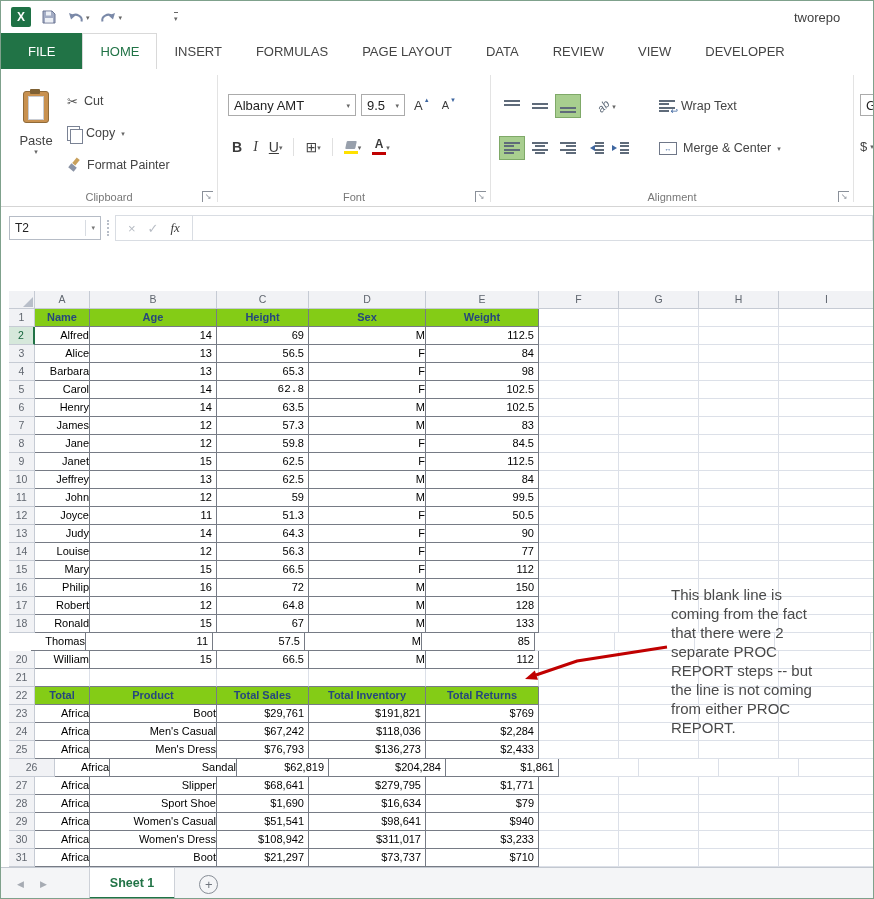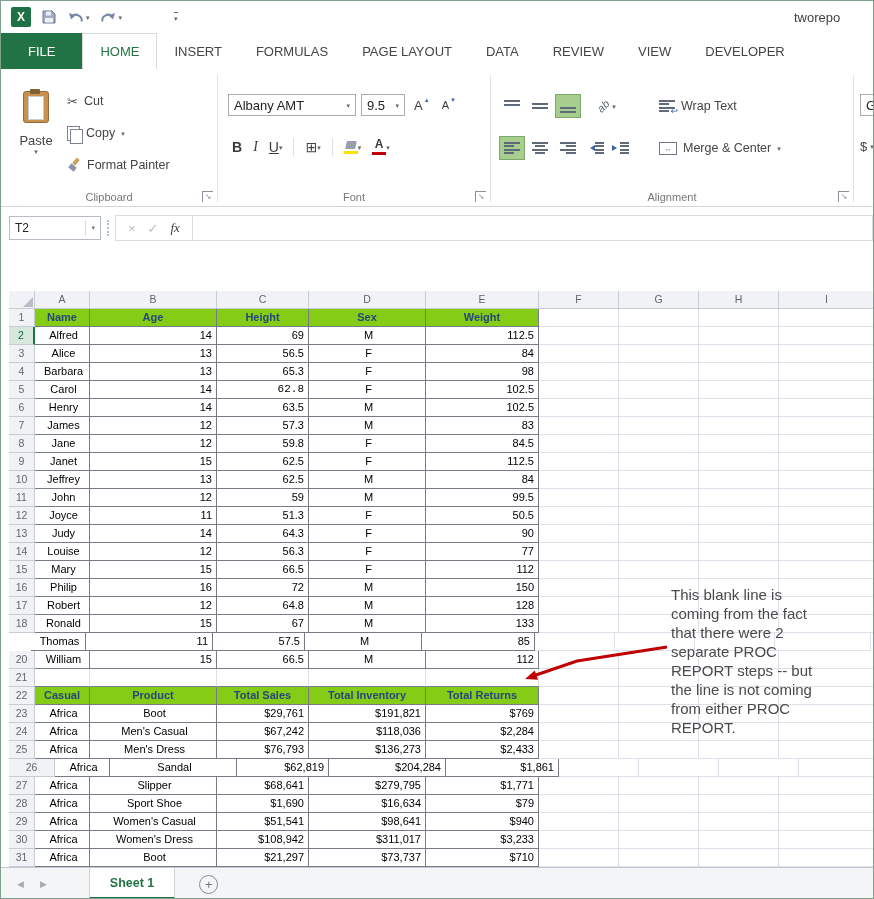--- a/index.html
+++ b/index.html
@@ -130,21 +130,21 @@
   .row-hdr.sel{background:#D6E8DB;color:#14653C;border-right:2px solid #217346;}
   .corner{position:relative;}
   .corner::after{content:"";position:absolute;right:1px;bottom:1px;border-left:10px solid transparent;
                  border-bottom:10px solid #B8BEC9;}
   .cell{flex:none;box-sizing:border-box;border-right:1px solid #DCE0E8;border-bottom:1px solid #DCE0E8;
         line-height:17px;color:#000;overflow:hidden;white-space:nowrap;}
   .cell.th{background:#84cc16;color:#26477D;font-weight:bold;text-align:center;
            border-right-color:#767B85;border-bottom-color:#767B85;}
   .cell.td{border-right-color:#767B85;border-bottom-color:#767B85;}
   .cell.above-tbl{border-bottom-color:#767B85;}
-  .a-left{padding-left:3px;text-align:center;}
+  .a-left{padding-left:3px;text-align:right;}
   .a-right{padding-right:4px;text-align:right;}
 
   
   .sheetbar{position:absolute;top:866px;left:0;right:0;height:33px;background:#F4F5F7;
             border-top:1px solid #C3C8D0;display:flex;align-items:stretch;box-sizing:border-box;}
   .nav{display:flex;align-items:center;padding:0 8px;color:#A6ABB3;font-size:9px;}
   .nav.first{margin-left:8px;}
   .sheettab{margin-left:34px;padding:0 20px;display:flex;align-items:center;background:#fff;
             border-left:1px solid #CDD1D8;border-right:1px solid #CDD1D8;border-bottom:3px solid #217346;
             color:#217346;font-weight:bold;font-size:12.5px;box-sizing:border-box;}
@@ -664,21 +664,21 @@
         <div class="cell above-tbl" style="width: 92px;"></div>
         <div class="cell above-tbl" style="width: 117px;"></div>
         <div class="cell above-tbl" style="width: 113px;"></div>
         <div class="cell" style="width: 80px;"></div>
         <div class="cell" style="width: 80px;"></div>
         <div class="cell" style="width: 80px;"></div>
         <div class="cell" style="width: 96px;"></div>
       </div>
       <div class="grid-row">
         <div class="cell-hdr row-hdr" style="width: 26px;">22</div>
-        <div class="cell th" style="width: 55px;">Casual</div>
+        <div class="cell th" style="width: 55px;">Total</div>
         <div class="cell th" style="width: 127px;">Product</div>
         <div class="cell th" style="width: 92px;">Total Sales</div>
         <div class="cell th" style="width: 117px;">Total Inventory</div>
         <div class="cell th" style="width: 113px;">Total Returns</div>
         <div class="cell" style="width: 80px;"></div>
         <div class="cell" style="width: 80px;"></div>
         <div class="cell" style="width: 80px;"></div>
         <div class="cell" style="width: 96px;"></div>
       </div>
       <div class="grid-row">

